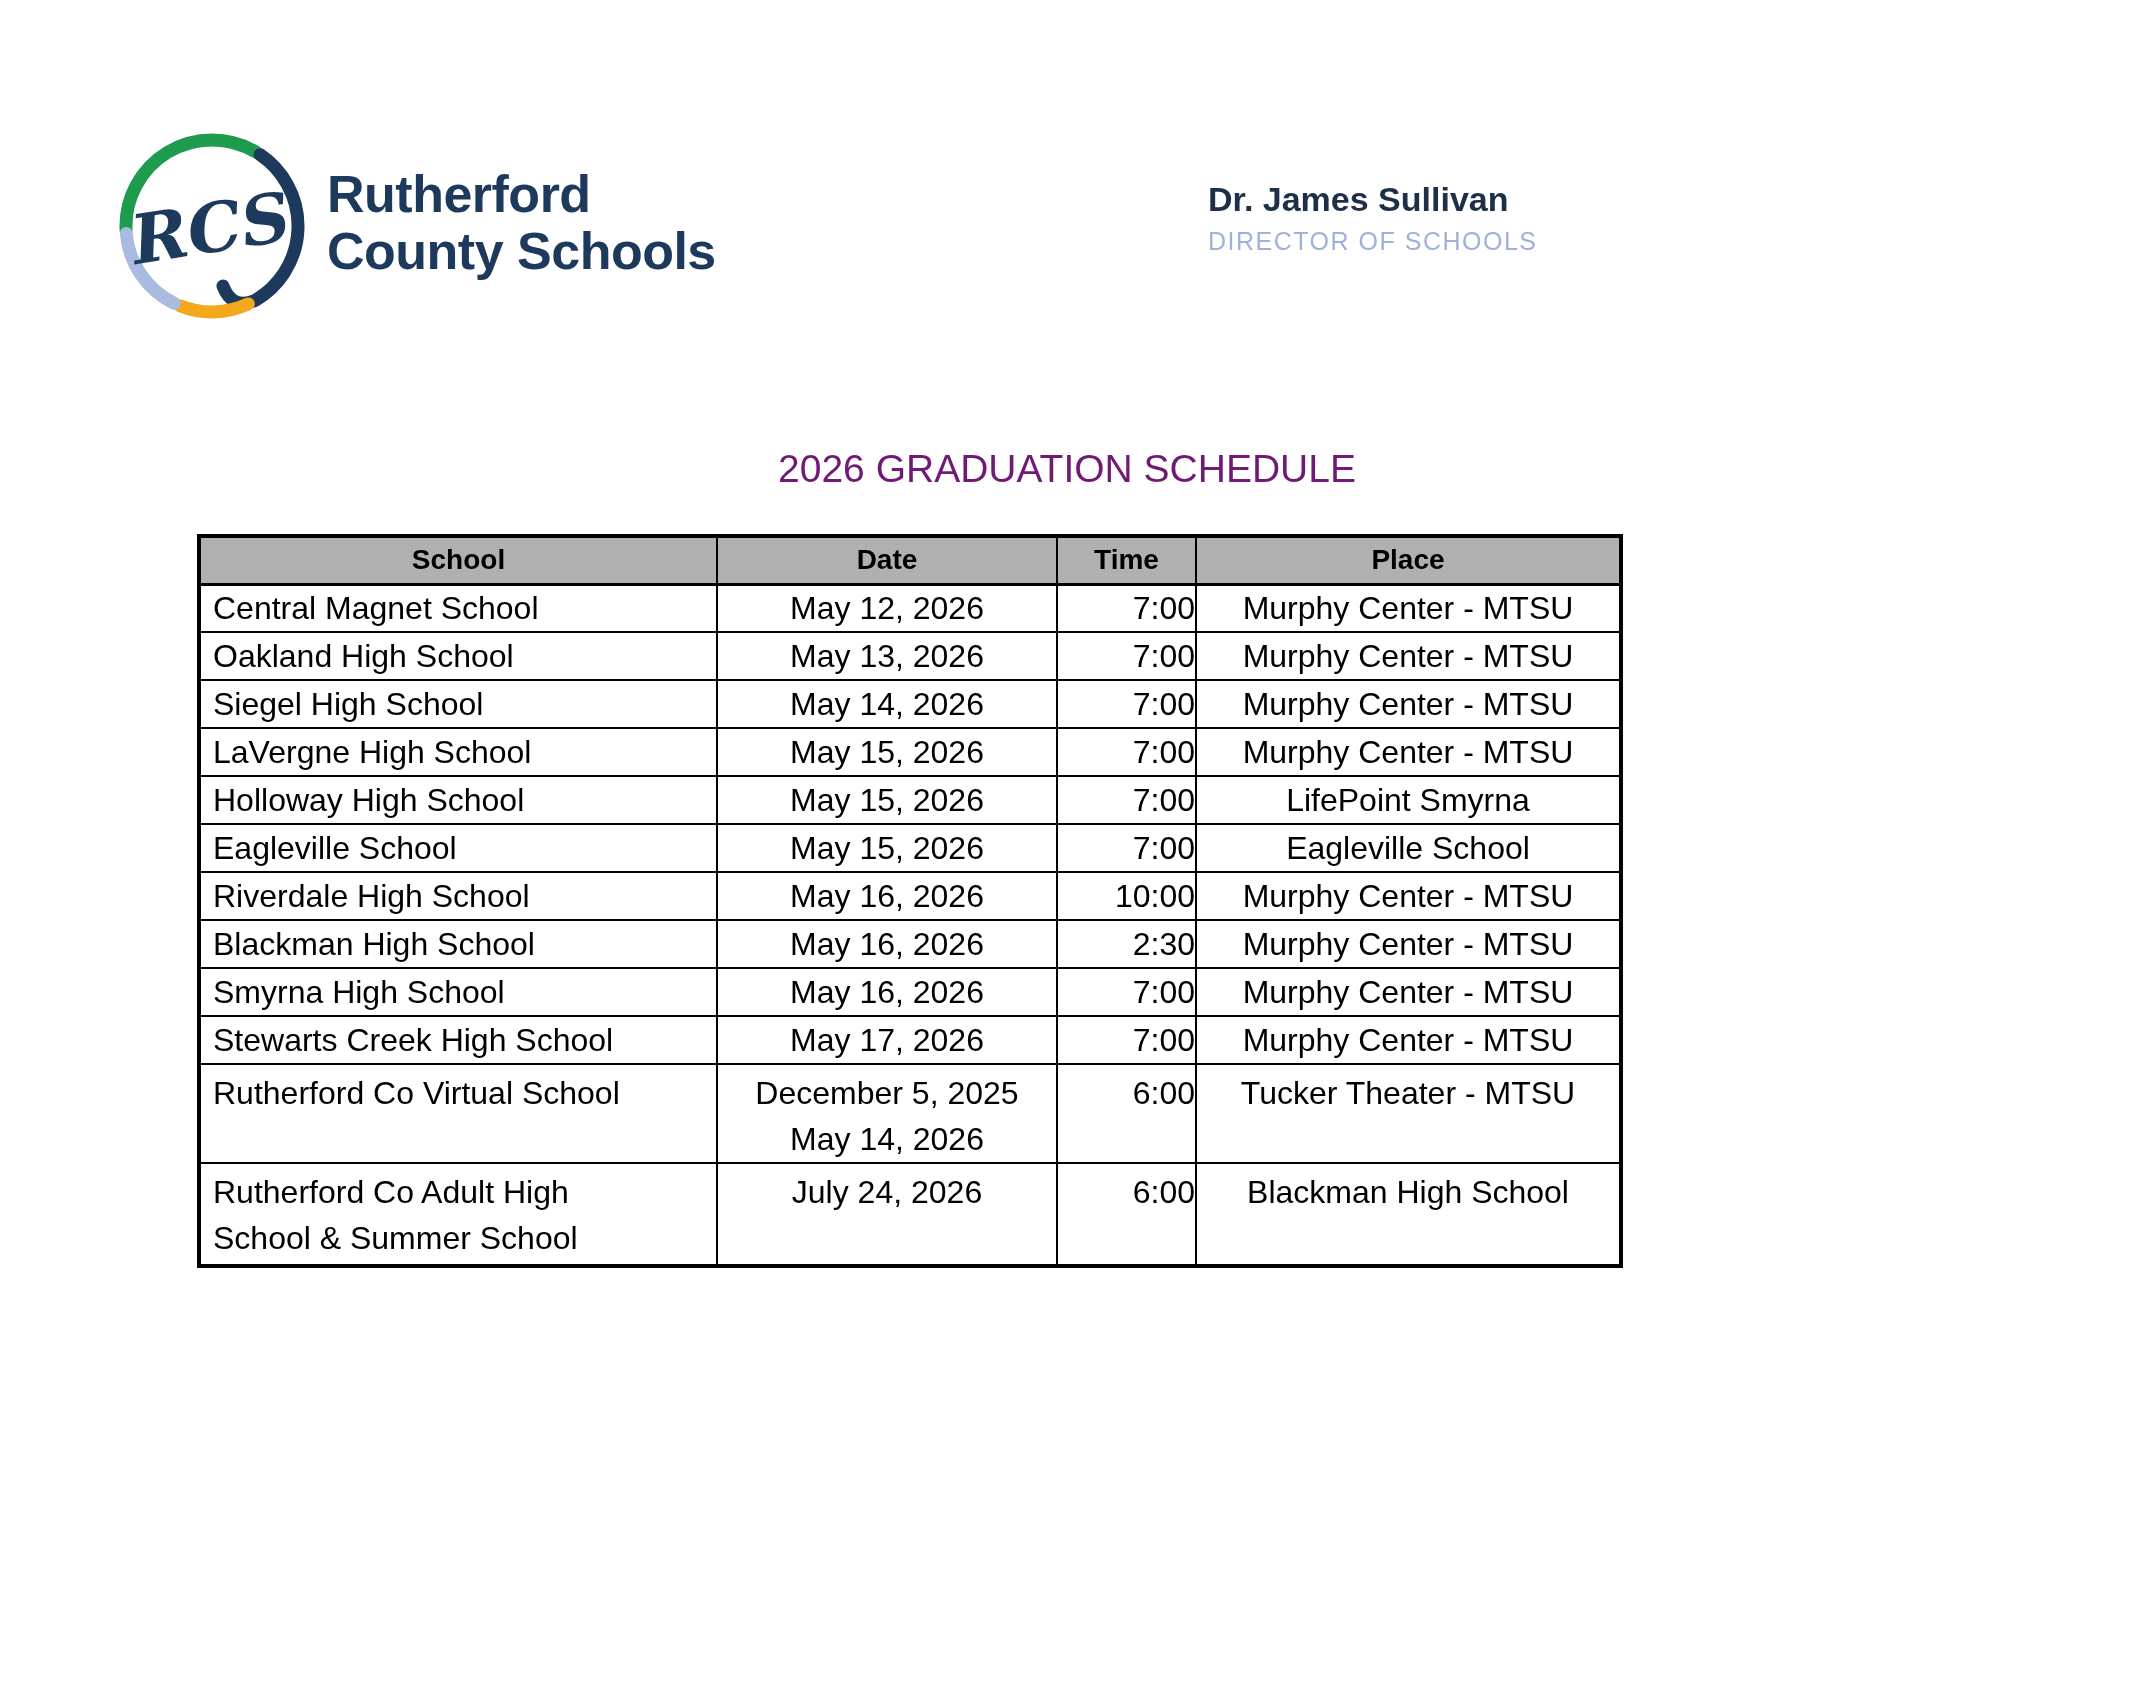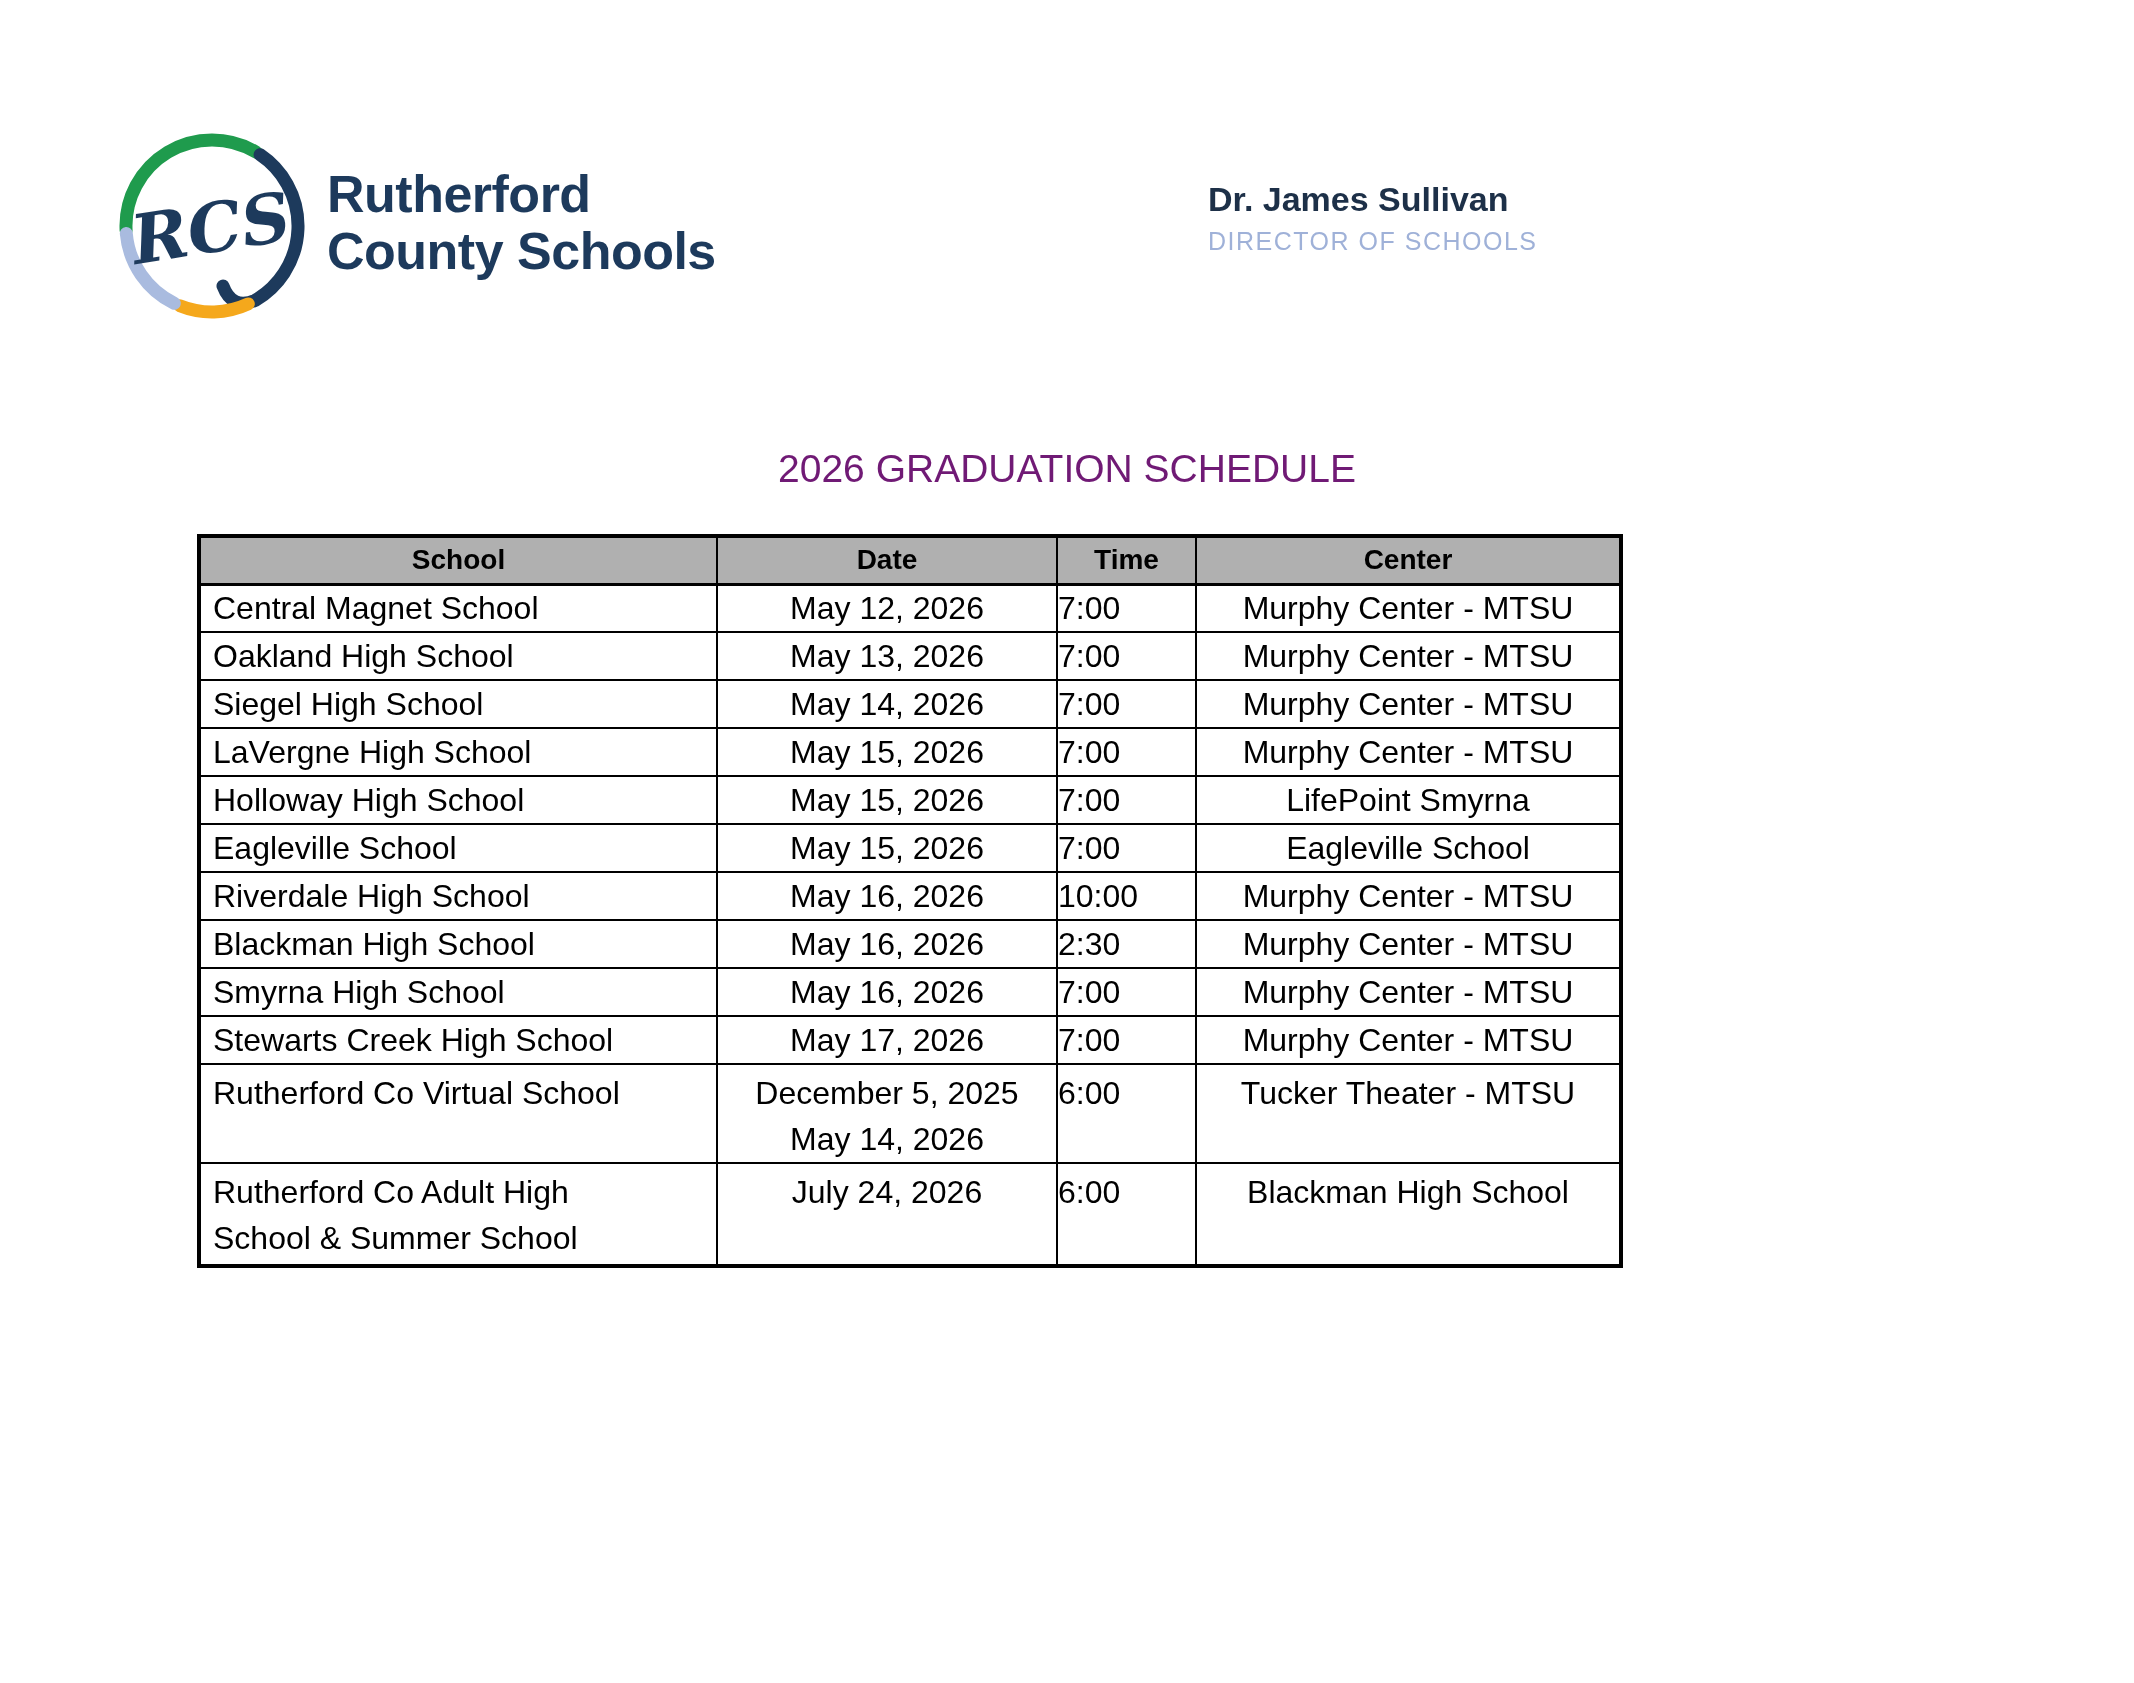--- a/index.html
+++ b/index.html
@@ -67,21 +67,21 @@
   }
   table.schedule tbody tr.single{height:48px;}
   table.schedule tbody tr.single td{vertical-align:middle;}
   table.schedule tbody tr.multi td{
     vertical-align:top;padding-top:5px;line-height:46px;
   }
   table.schedule tbody tr.multi-a{height:89px;}
   table.schedule tbody tr.multi-b{height:103px;}
   td.col-school{text-align:left;padding-left:12px;white-space:pre-line;margin-top:28px;}
   td.col-date{text-align:center;white-space:pre-line;}
-  td.col-time{text-align:left;}
+  td.col-time{text-align:right;}
   td.col-place{text-align:center;}
 </style>
 </head>
 <body>
 
 <div class="page">
 
   <svg class="logo-mark" viewBox="0 0 200 205" fill="none">
     <g stroke-width="13" fill="none" stroke-linecap="round">
       <path d="M 14.1 104.5 A 86 86 0 0 1 144.3 26.3" stroke="var(--ring-green)"></path>
@@ -109,21 +109,21 @@
       <col style="width:518px">
         <col style="width:340px">
         <col style="width:139px">
         <col style="width:425px">
     </colgroup>
     <thead>
       <tr>
         <th>School</th>
         <th>Date</th>
         <th>Time</th>
-        <th>Center</th>
+        <th>Place</th>
       </tr>
     </thead>
     <tbody>
       <tr class="single">
         <td class="col-school">Central Magnet School</td>
         <td class="col-date">May 12, 2026</td>
         <td class="col-time">7:00</td>
         <td class="col-place">Murphy Center - MTSU</td>
       </tr>
       <tr class="single">

